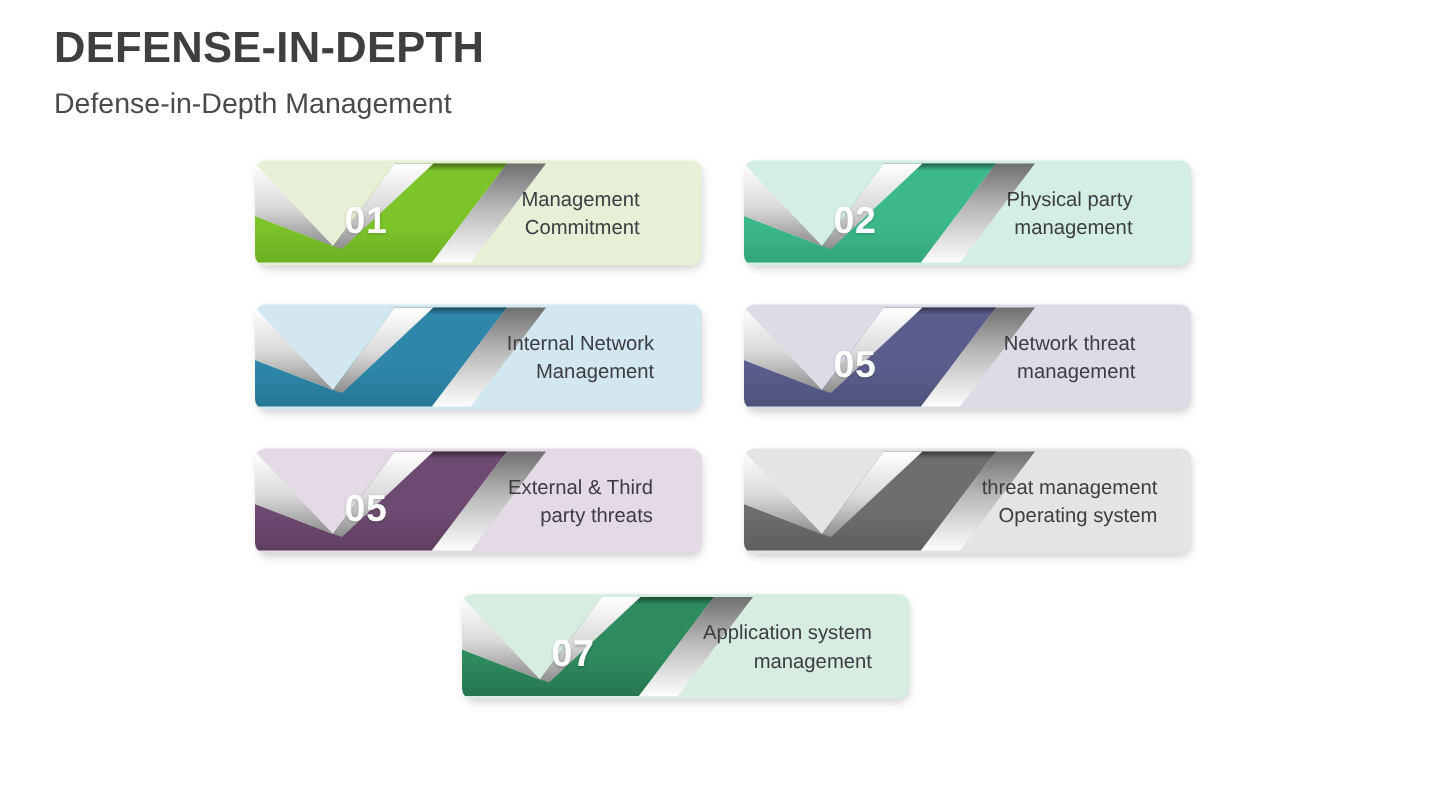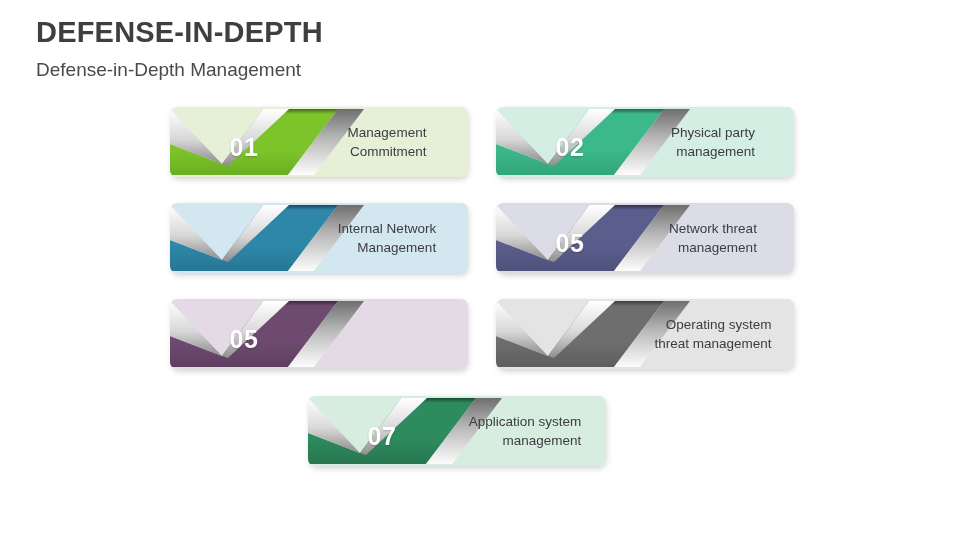--- a/index.html
+++ b/index.html
@@ -327,20 +327,26 @@
             </linearGradient>
           </defs>
           <path d="M 0 37 L 52 57 L 93 2 L 168 2 L 118 68 L 0 68 Z" fill="url(#ga4)"></path>
           <path d="M 93 2 L 168 2 L 168 7 L 98 7 Z" fill="url(#gt4)"></path>
           <path d="M 0 2 L 52 57 L 0 37 Z" fill="url(#gn4)"></path>
           <path d="M 52 57 L 93 2 L 119 2 L 58 59 Z" fill="url(#gn4)"></path>
           <path d="M 168 2 L 194 2 L 144 68 L 118 68 Z" fill="url(#gr4)"></path>
         </svg>
       </div>
       <div class="card-number">05</div>
+      <div class="card-label">
+        <div>
+          <span>External &amp; Third</span>
+          <span>party threats</span>
+        </div>
+      </div>
     </div>
     <div class="card" style="left: 496px; top: 299px;">
       <div class="card-shadow"></div>
       <div class="card-panel" style="background: rgb(228, 228, 228);"></div>
       <div class="card-art">
         <svg width="298" height="70" viewBox="0 0 298 70">
           <defs>
             <linearGradient id="gn5" x1="0" y1="0" x2="0" y2="1">
               <stop offset="0%" stop-color="#ffffff" stop-opacity="1"></stop>
               <stop offset="55%" stop-color="#d8d8d8" stop-opacity="1"></stop>
@@ -363,22 +369,22 @@
           </defs>
           <path d="M 0 37 L 52 57 L 93 2 L 168 2 L 118 68 L 0 68 Z" fill="url(#ga5)"></path>
           <path d="M 93 2 L 168 2 L 168 7 L 98 7 Z" fill="url(#gt5)"></path>
           <path d="M 0 2 L 52 57 L 0 37 Z" fill="url(#gn5)"></path>
           <path d="M 52 57 L 93 2 L 119 2 L 58 59 Z" fill="url(#gn5)"></path>
           <path d="M 168 2 L 194 2 L 144 68 L 118 68 Z" fill="url(#gr5)"></path>
         </svg>
       </div>
       <div class="card-label">
         <div>
+          <span>threat management</span>
           <span>Operating system</span>
-          <span>threat management</span>
         </div>
       </div>
     </div>
     <div class="card" style="left: 308px; top: 396px;">
       <div class="card-shadow"></div>
       <div class="card-panel" style="background: rgb(215, 237, 224);"></div>
       <div class="card-art">
         <svg width="298" height="70" viewBox="0 0 298 70">
           <defs>
             <linearGradient id="gn6" x1="0" y1="0" x2="0" y2="1">

